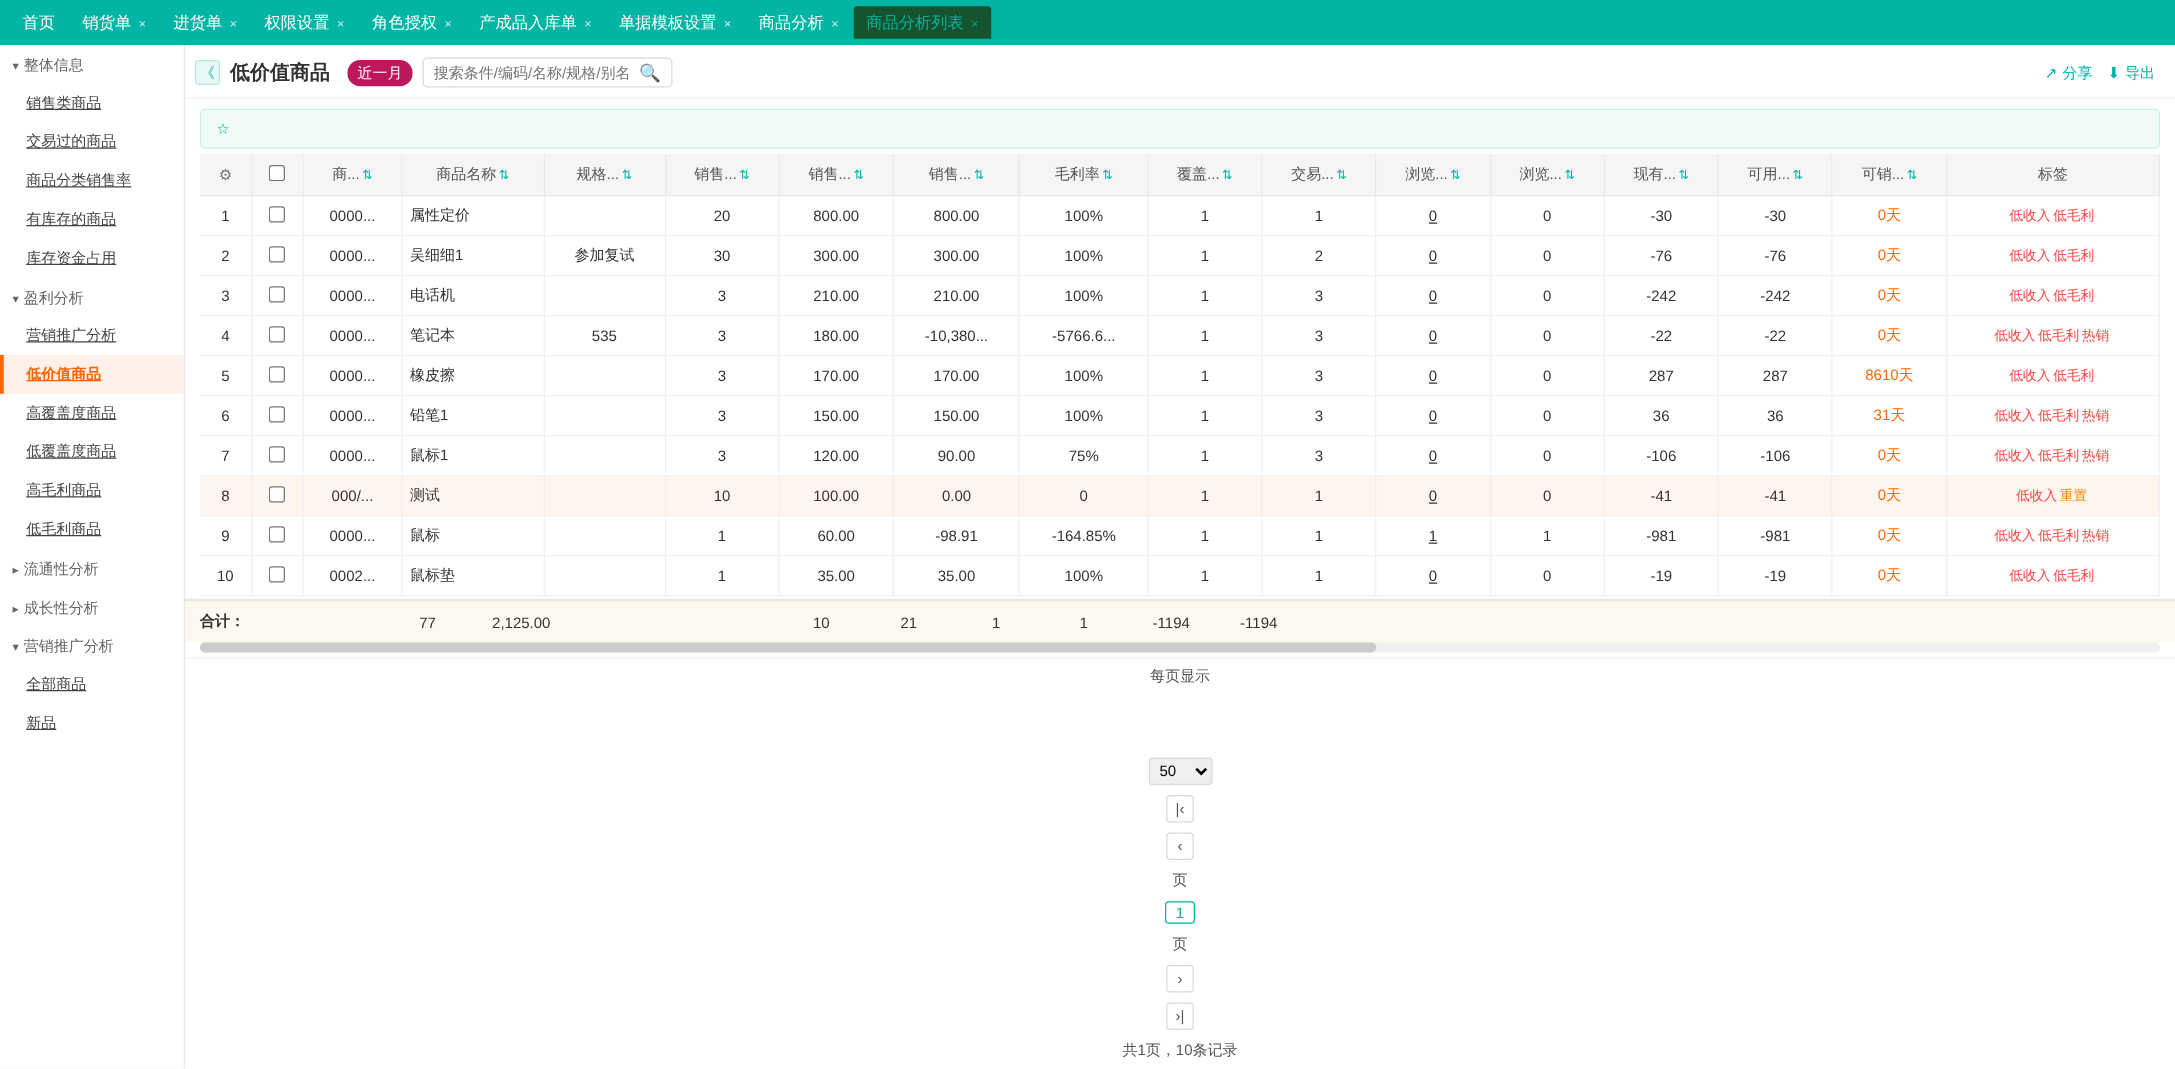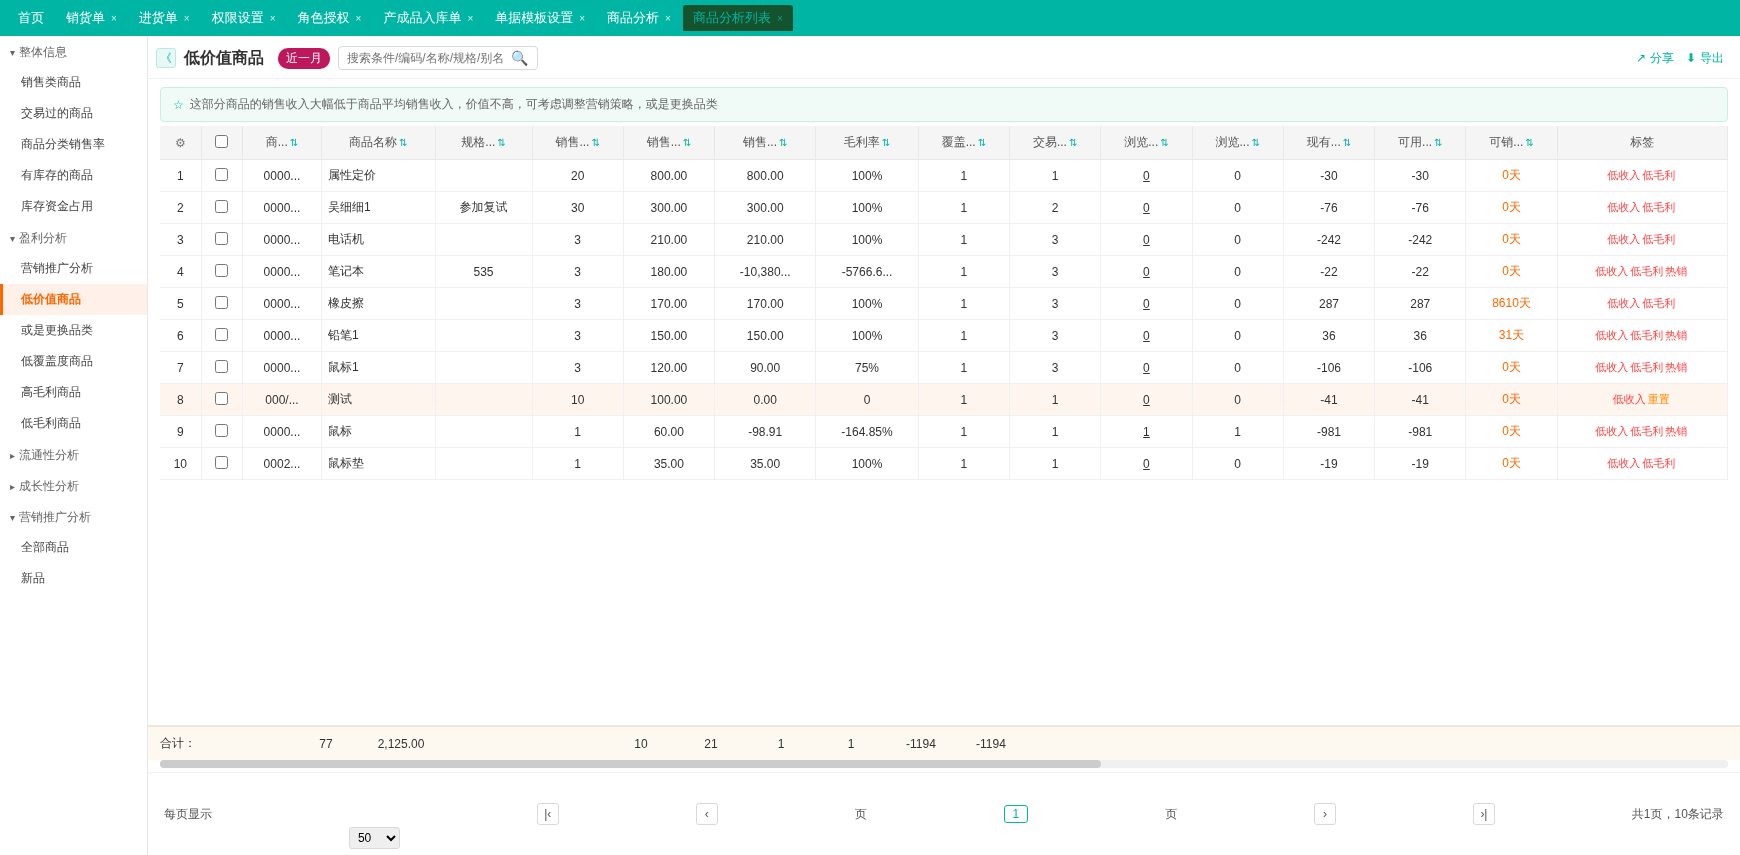--- a/index.html
+++ b/index.html
@@ -48,20 +48,21 @@
       font-size: 12px;
       cursor: pointer;
     }
     .sidebar-group-title .arrow { margin-right: 4px; font-size: 10px; }
     .sidebar-item {
       padding: 7px 10px 7px 18px;
       cursor: pointer;
       color: #444;
       font-size: 12px;
       border-left: 3px solid transparent;
+      text-decoration: underline;
     }
     .sidebar-item.active { background: #fff0ea; color: #ff6600; border-left: 3px solid #ff6600; font-weight: bold; }
 
     
     .content-area {
       flex: 1;
       display: flex;
       flex-direction: column;
       overflow: hidden;
       background: #fff;
@@ -177,31 +178,32 @@
       background: #fff;
     }
     .total-row {
       display: flex;
       align-items: center;
       padding: 8px 12px;
       font-size: 12px;
       background: #fef9f0;
       border-top: 1px solid #f0e8d0;
     }
-    .total-label { color: #333; font-weight: normal; margin-right: 20px; }
+    .total-label { color: #333; font-weight: bold; margin-right: 36px; }
 
     .pagination-bar {
       display: flex;
       align-items: center;
-      justify-content: space-between;
+      justify-content: flex-end;
       padding: 6px 16px;
       gap: 8px;
       font-size: 12px;
       color: #555;
       border-top: 1px solid #f0f0f0;
+      flex-direction: column;
     }
     .pagination-bar select {
       border: 1px solid #d9d9d9; border-radius: 3px; padding: 2px 4px; font-size: 12px; margin-top: 48px;
     }
     .page-btn {
       width: 22px; height: 22px;
       border: 1px solid #d9d9d9;
       border-radius: 3px;
       background: #fff;
       cursor: pointer;
@@ -251,21 +253,21 @@
         <div class="sidebar-item">交易过的商品</div>
         <div class="sidebar-item">商品分类销售率</div>
         <div class="sidebar-item">有库存的商品</div>
         <div class="sidebar-item">库存资金占用</div>
         <div class="sidebar-group-title">
           <span class="arrow">▾</span>
           <span>盈利分析</span>
         </div>
         <div class="sidebar-item">营销推广分析</div>
         <div class="sidebar-item active">低价值商品</div>
-        <div class="sidebar-item">或是更换品类</div>
+        <div class="sidebar-item">高覆盖度商品</div>
         <div class="sidebar-item">低覆盖度商品</div>
         <div class="sidebar-item">高毛利商品</div>
         <div class="sidebar-item">低毛利商品</div>
         <div class="sidebar-group-title">
           <span class="arrow">▸</span>
           <span>流通性分析</span>
         </div>
         <div class="sidebar-group-title">
           <span class="arrow">▸</span>
           <span>成长性分析</span>
@@ -295,21 +297,20 @@
           </div>
           <div class="header-btn">
             <span>⬇</span>
             <span>导出</span>
           </div>
         </div>
       </div>
 
       <div class="info-bar">
         <span class="info-icon">☆</span>
-        <span>这部分商品的销售收入大幅低于商品平均销售收入，价值不高，可考虑调整营销策略，或是更换品类</span>
       </div>
 
       <div class="table-container">
         <table>
           <thead id="table-head">
           <tr>
                 <th><span class="gear-icon">⚙</span></th>
                 <th><input type="checkbox" style=""></th>
                 <th>商...<span class="sort-icon">⇅</span></th>
                 <th>商品名称<span class="sort-icon">⇅</span></th>

